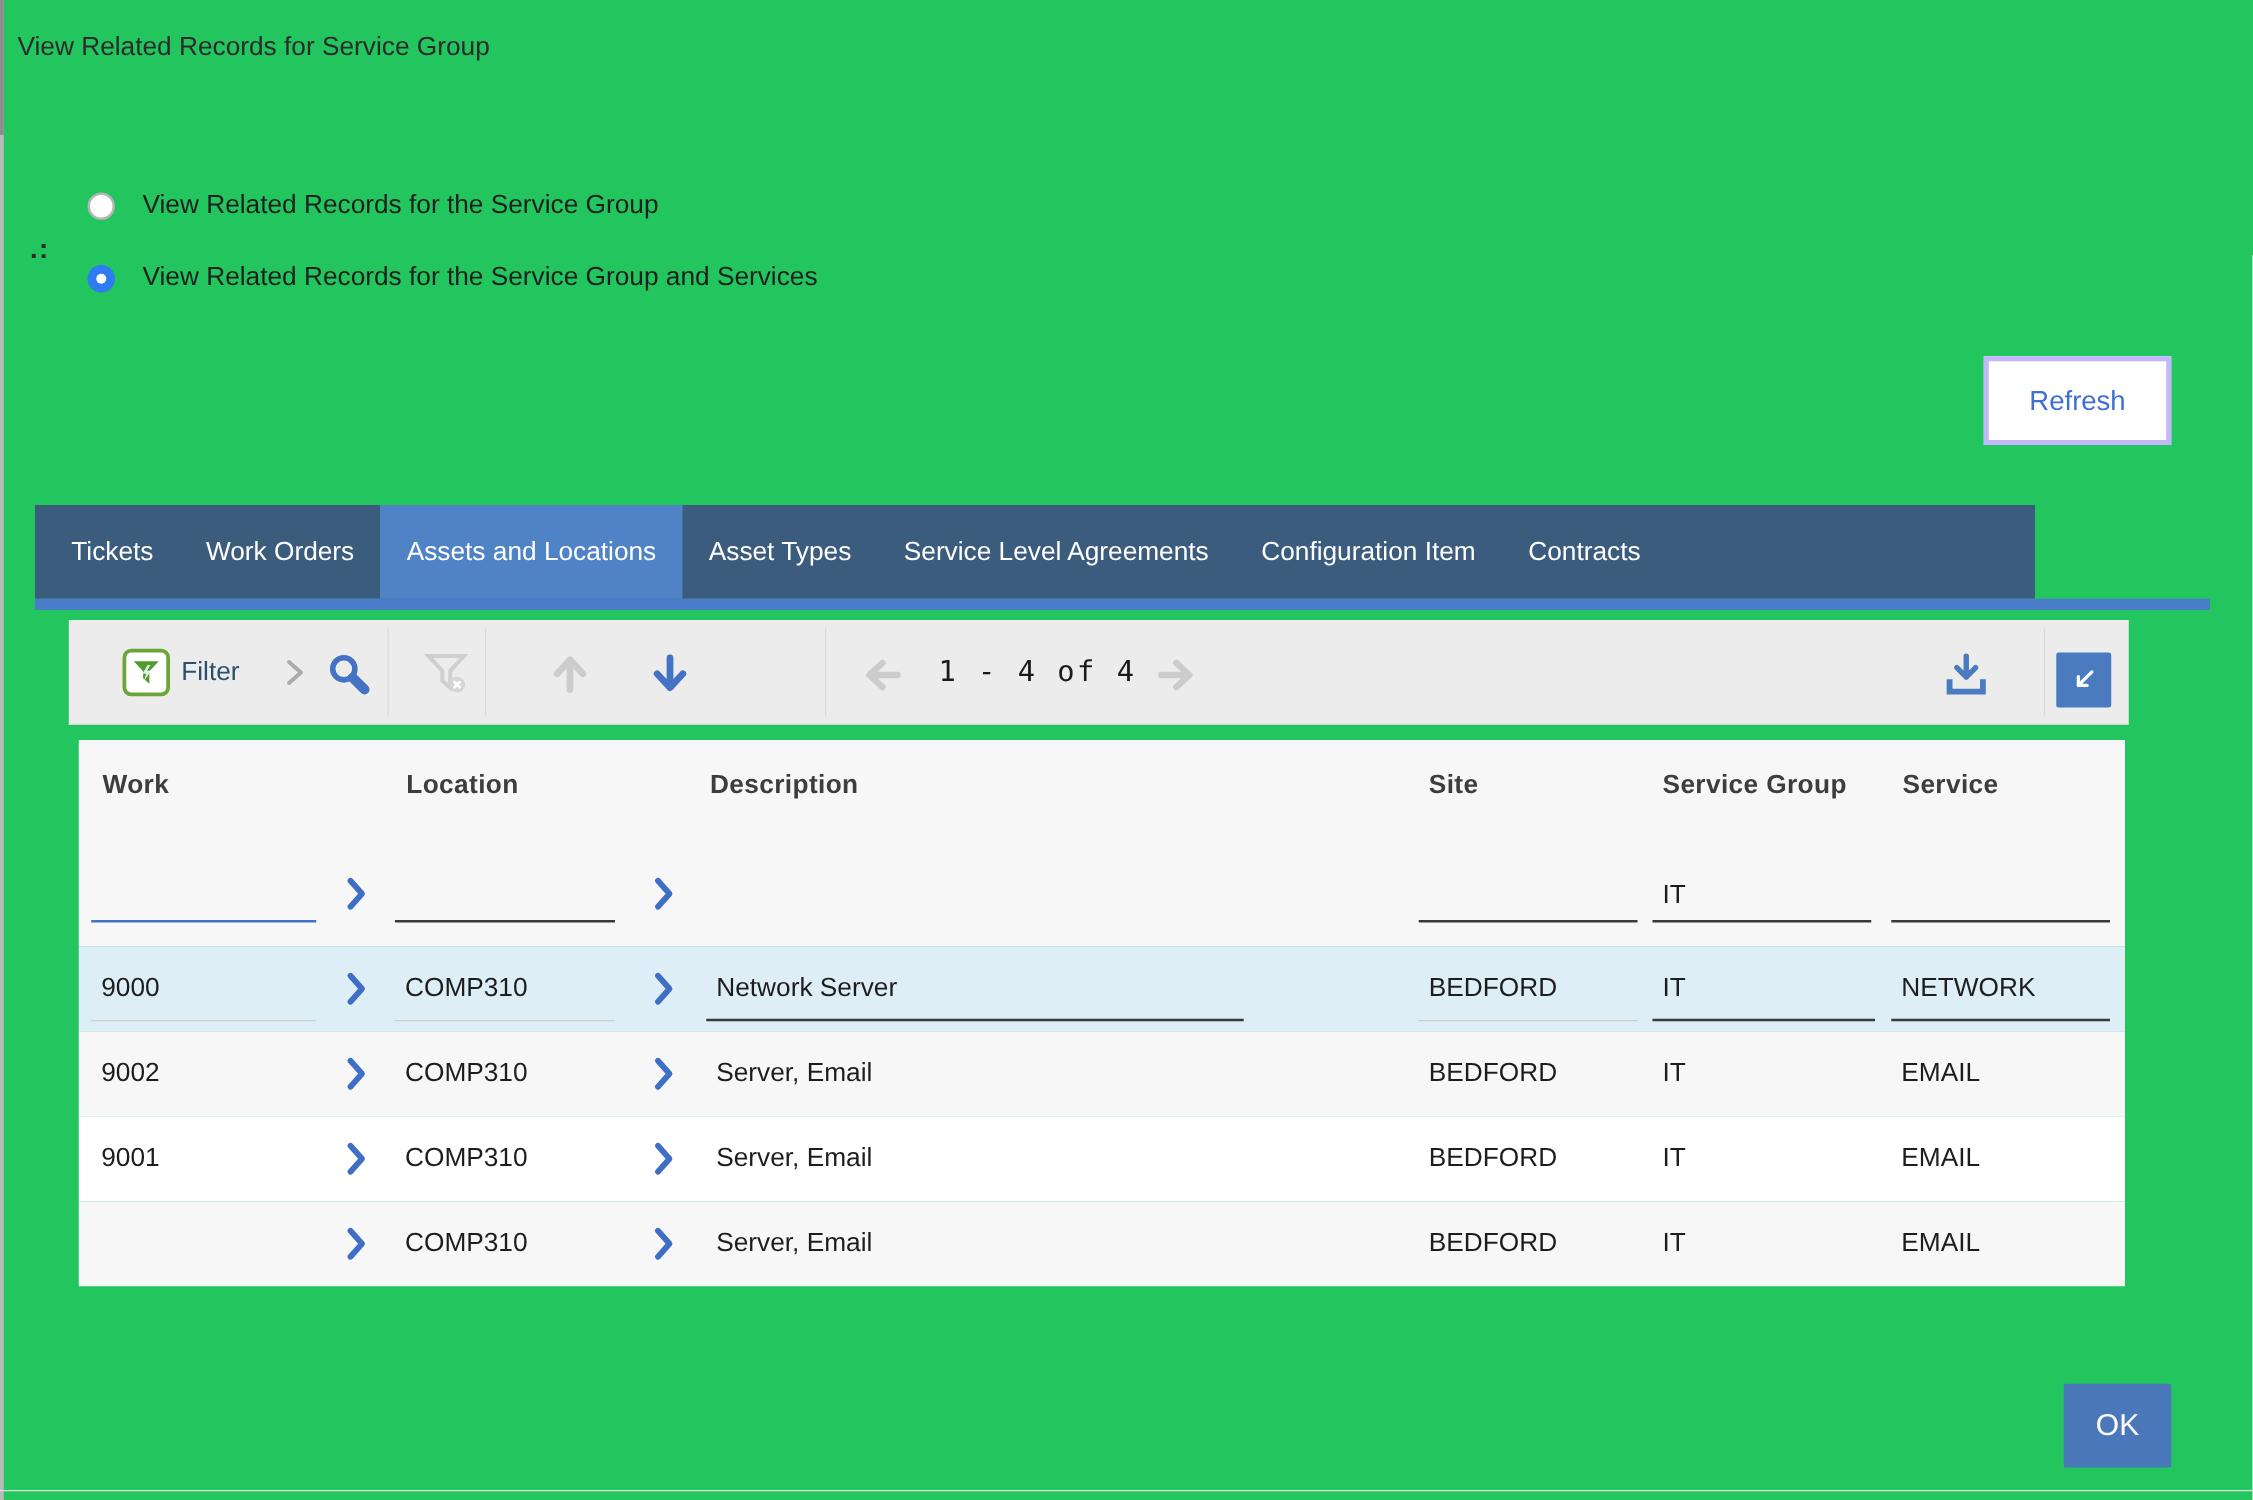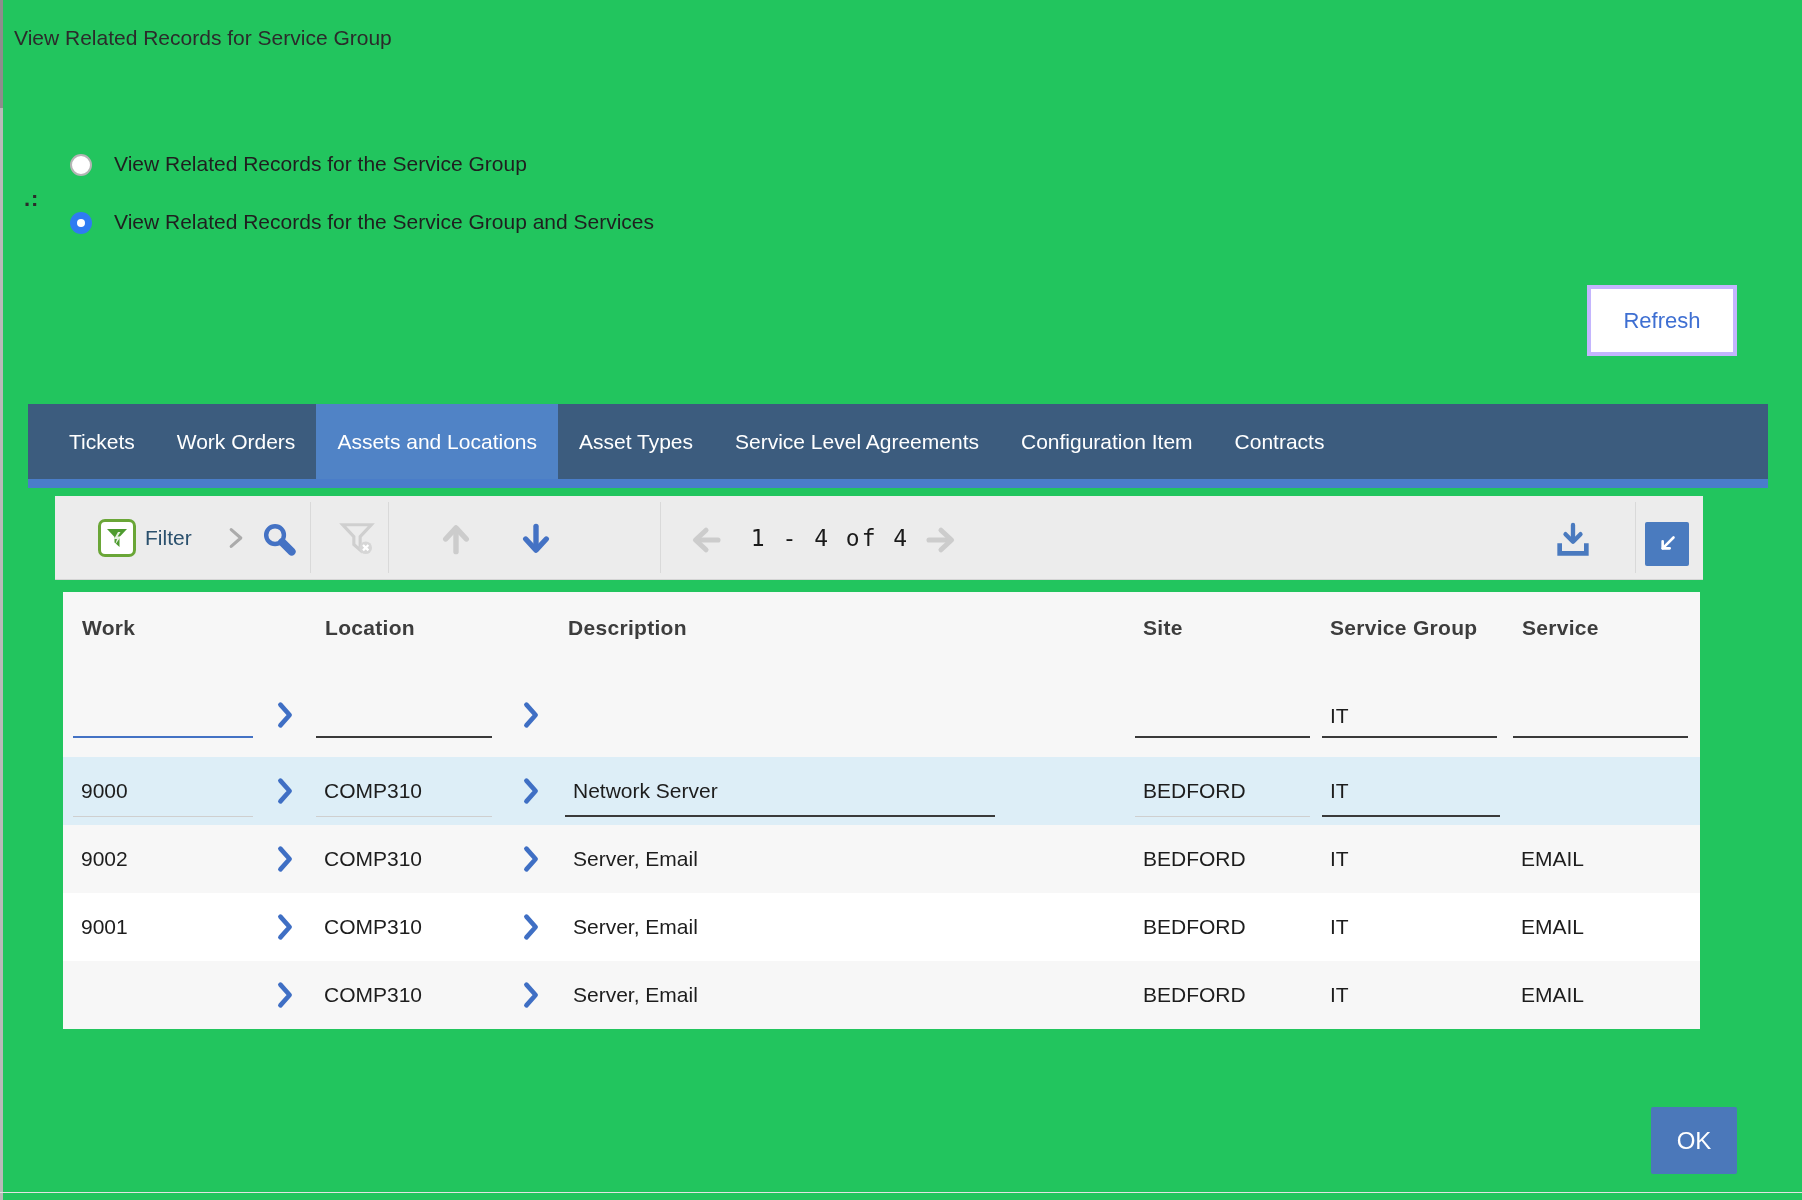--- a/index.html
+++ b/index.html
@@ -21,22 +21,22 @@
   .radio.on{background:#2f7bf2;position:relative;}
   .radio.on::after{content:"";position:absolute;left:7px;top:7px;width:8px;height:8px;border-radius:50%;background:#fff;}
   .focus-marker{position:absolute;left:24px;top:186px;font-size:22px;font-weight:bold;color:#2b2b2b;letter-spacing:1px;}
 
   
   .btn-refresh{position:absolute;left:1587px;top:285px;width:150px;height:71px;background:#fff;
     border:4px solid #c4b5fd;box-sizing:border-box;display:flex;align-items:center;justify-content:center;
     font-size:22px;color:#3e6fd2;cursor:pointer;}
 
   
-  .tabbar{position:absolute;left:28px;top:404px;width:1740px;height:75px;background:#3c5c7e;
-    display:flex;align-items:center;padding-left:20px;box-sizing:border-box;}
+  .tabbar{position:absolute;left:28px;top:404px;width:1600px;height:75px;background:#3c5c7e;
+    display:flex;align-items:center;padding-left:8px;box-sizing:border-box;}
   .tab{height:75px;display:flex;align-items:center;padding:0 21px;color:#ffffff;font-size:21px;
     white-space:nowrap;cursor:pointer;}
   .tab.active{background:#5083c6;}
   .tabstrip{position:absolute;left:28px;top:479px;width:1740px;height:9px;background:#4a7dc9;}
 
   
   .toolbar{position:absolute;left:55px;top:496px;width:1648px;height:84px;background:#ececec;
     border-bottom:1px solid #d5d5d5;box-sizing:border-box;}
   .toolbar .sep{position:absolute;top:6px;width:1px;height:71px;background:#d9d9d9;}
   .tb-item{position:absolute;}
@@ -200,20 +200,21 @@
     <svg class="chev chev-mid" style="left:209px;" viewBox="0 0 20 26">
         <path d="M6 4 L14 13 L6 22" fill="none" stroke="#3f6fc4" stroke-width="4" stroke-linecap="round" stroke-linejoin="round"></path>
       </svg>
     <div class="cell u-light" style="left:253px;width:176px;">COMP310</div>
     <svg class="chev chev-mid" style="left:455px;" viewBox="0 0 20 26">
         <path d="M6 4 L14 13 L6 22" fill="none" stroke="#3f6fc4" stroke-width="4" stroke-linecap="round" stroke-linejoin="round"></path>
       </svg>
     <div class="cell u-dark" style="left:502px;width:430px;">Network Server</div>
     <div class="cell u-light" style="left:1072px;width:175px;">BEDFORD</div>
     <div class="cell u-dark" style="left:1259px;width:178px;">IT</div>
+    <div class="cell u-dark" style="left:1450px;width:175px;">NETWORK</div>
   </div>
 
   <div class="trow row-alt" style="top:825px;">
     <div class="cell" style="left:10px;width:180px;">9002</div>
     <svg class="chev chev-mid" style="left:209px;" viewBox="0 0 20 26">
         <path d="M6 4 L14 13 L6 22" fill="none" stroke="#3f6fc4" stroke-width="4" stroke-linecap="round" stroke-linejoin="round"></path>
       </svg>
     <div class="cell" style="left:253px;width:176px;">COMP310</div>
     <svg class="chev chev-mid" style="left:455px;" viewBox="0 0 20 26">
         <path d="M6 4 L14 13 L6 22" fill="none" stroke="#3f6fc4" stroke-width="4" stroke-linecap="round" stroke-linejoin="round"></path>

